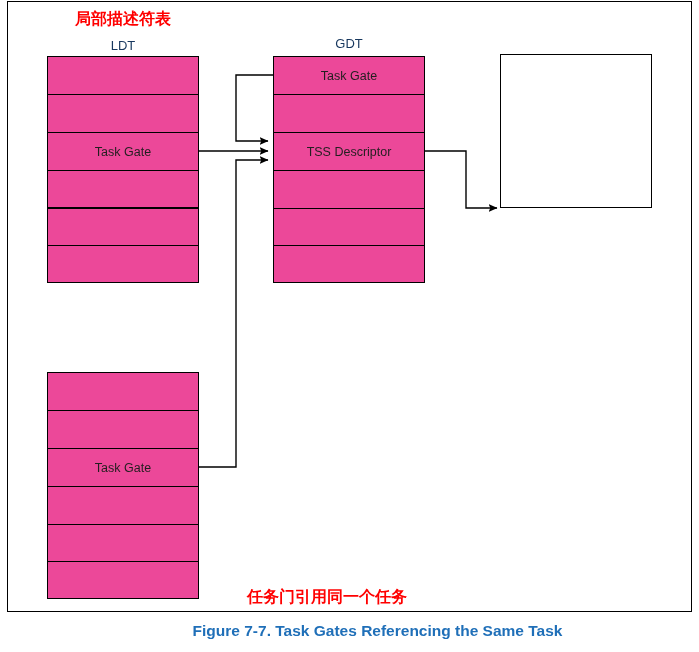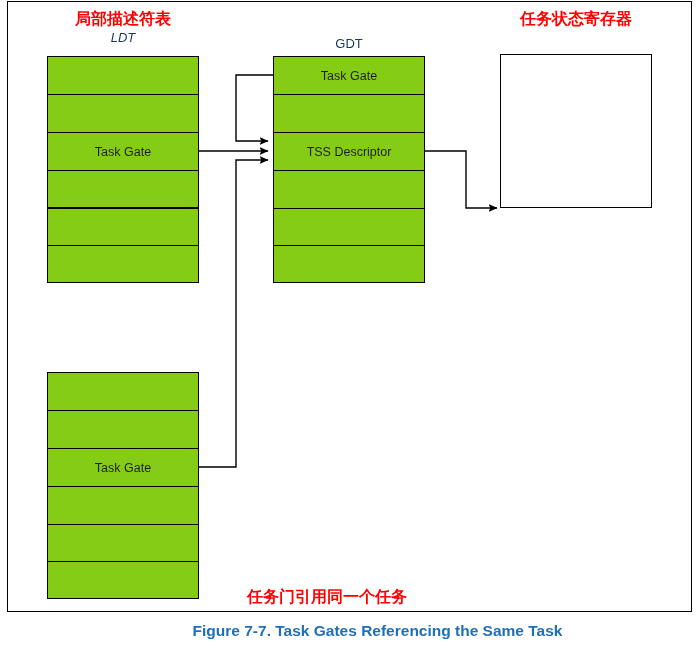--- a/index.html
+++ b/index.html
@@ -55,21 +55,21 @@
     line-height: 15px;
     white-space: nowrap;
     text-align: center;
     font-family: "Liberation Sans", sans-serif;
   }
   
   .desc-table {
     position: absolute;
     border: 1.4px solid #000000;
     box-sizing: border-box;
-    background: #84cc16;
+    background: #ec4899;
   }
   .desc-row {
     box-sizing: border-box;
     border-bottom: 1.3px solid #000000;
     display: flex;
     align-items: center;
     justify-content: center;
     font-size: 12.5px;
     color: #231F20;
     font-family: "Liberation Sans", sans-serif;
@@ -115,21 +115,21 @@
   }
 </style>
 </head>
 <body>
 
 <div id="figure-root">
 
   <div class="page-frame"></div>
 
   <div class="cn-title" style="left:47px; top:10px; width:152px;">局部描述符表</div>
-  <div class="en-title" style="left:47px; top:30px; width:152px;font-style:italic;">LDT</div>
+  <div class="en-title" style="left:47px; top:38px; width:152px;">LDT</div>
 
   <div class="desc-table" style="left:47px; top:56px; width:152px; height:227px;">
     <div class="desc-row" style="height:38px;"></div>
     <div class="desc-row" style="height:38px;"></div>
     <div class="desc-row" style="height:38px;">Task Gate</div>
     <div class="desc-row thick-bottom" style="height:38px;"></div>
     <div class="desc-row" style="height:37px;"></div>
     <div class="desc-row" style="height:36px;"></div>
   </div>
 
@@ -137,21 +137,20 @@
 
   <div class="desc-table" style="left:273px; top:56px; width:152px; height:227px;">
     <div class="desc-row" style="height:38px;">Task Gate</div>
     <div class="desc-row" style="height:38px;"></div>
     <div class="desc-row" style="height:38px;">TSS Descriptor</div>
     <div class="desc-row" style="height:38px;"></div>
     <div class="desc-row" style="height:37px;"></div>
     <div class="desc-row" style="height:36px;"></div>
   </div>
 
-  <div class="cn-title" style="left:500px; top:10px; width:152px;">任务状态寄存器</div>
 
   <div class="plain-box" style="left:500px; top:54px; width:152px; height:154px;"></div>
 
   <div class="en-title" style="left:47px; top:352px; width:152px;margin-top:27px;">IDT</div>
 
   <div class="desc-table" style="left:47px; top:372px; width:152px; height:227px;">
     <div class="desc-row" style="height:38px;"></div>
     <div class="desc-row" style="height:38px;"></div>
     <div class="desc-row" style="height:38px;">Task Gate</div>
     <div class="desc-row" style="height:38px;"></div>

